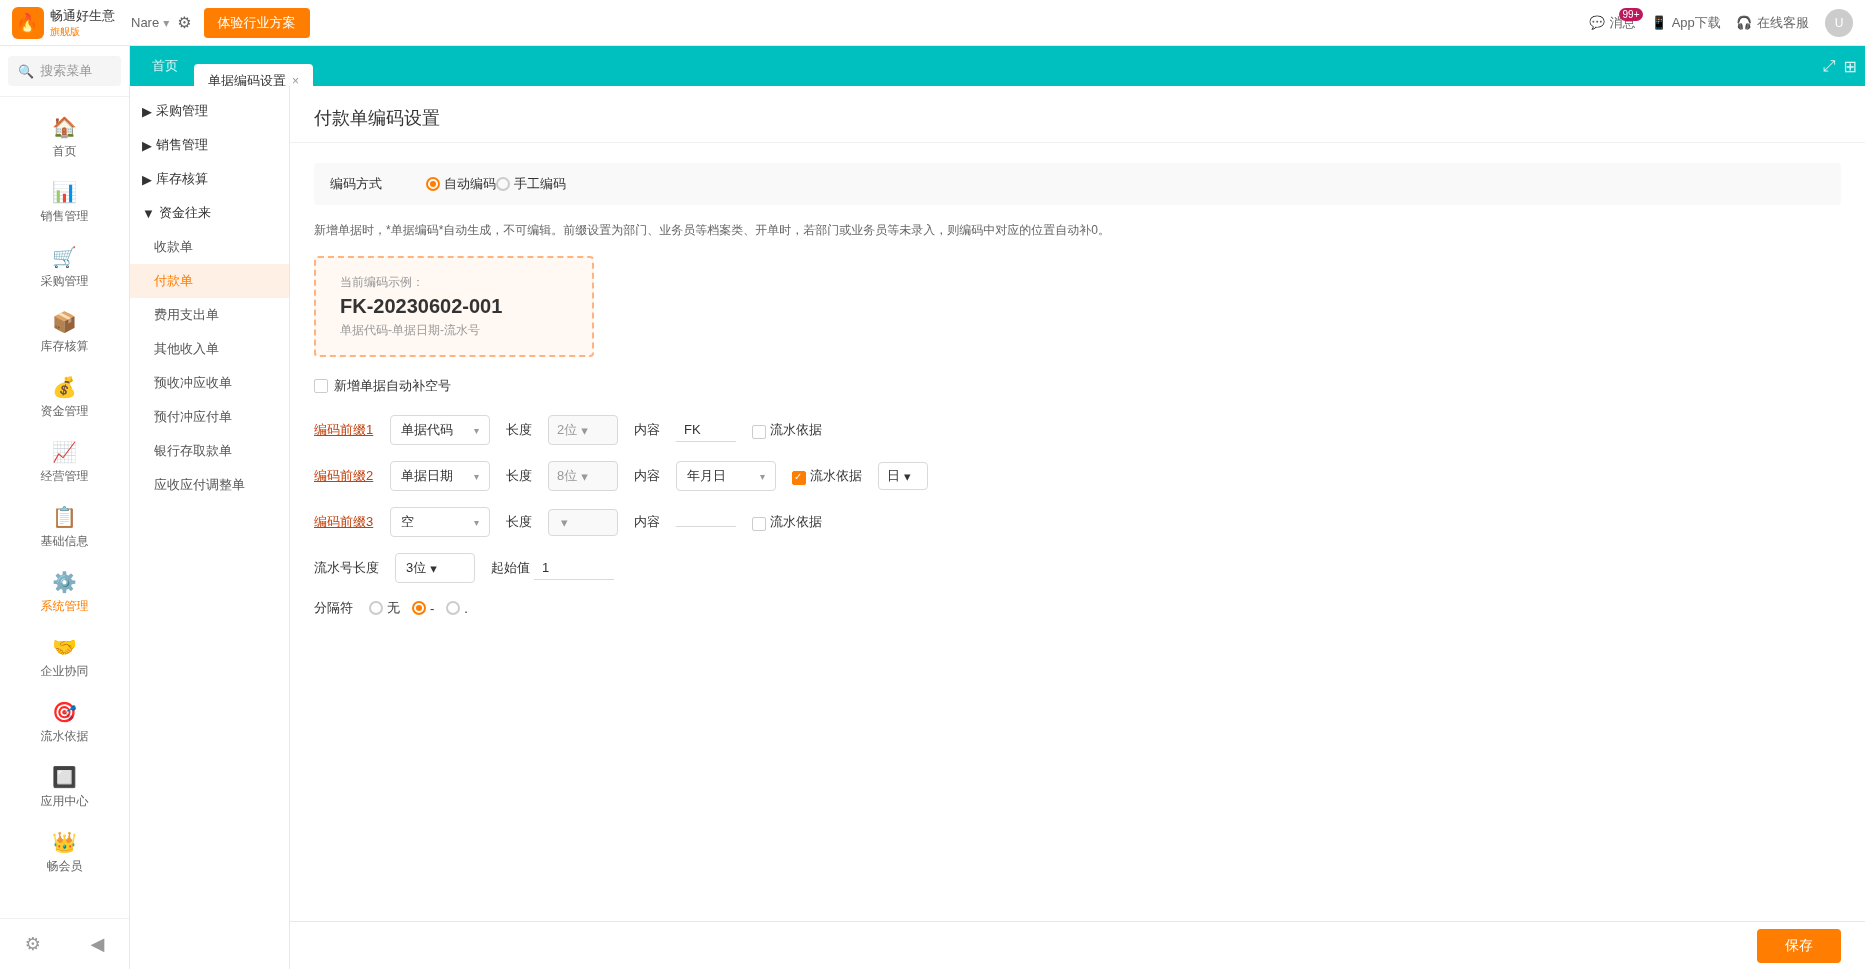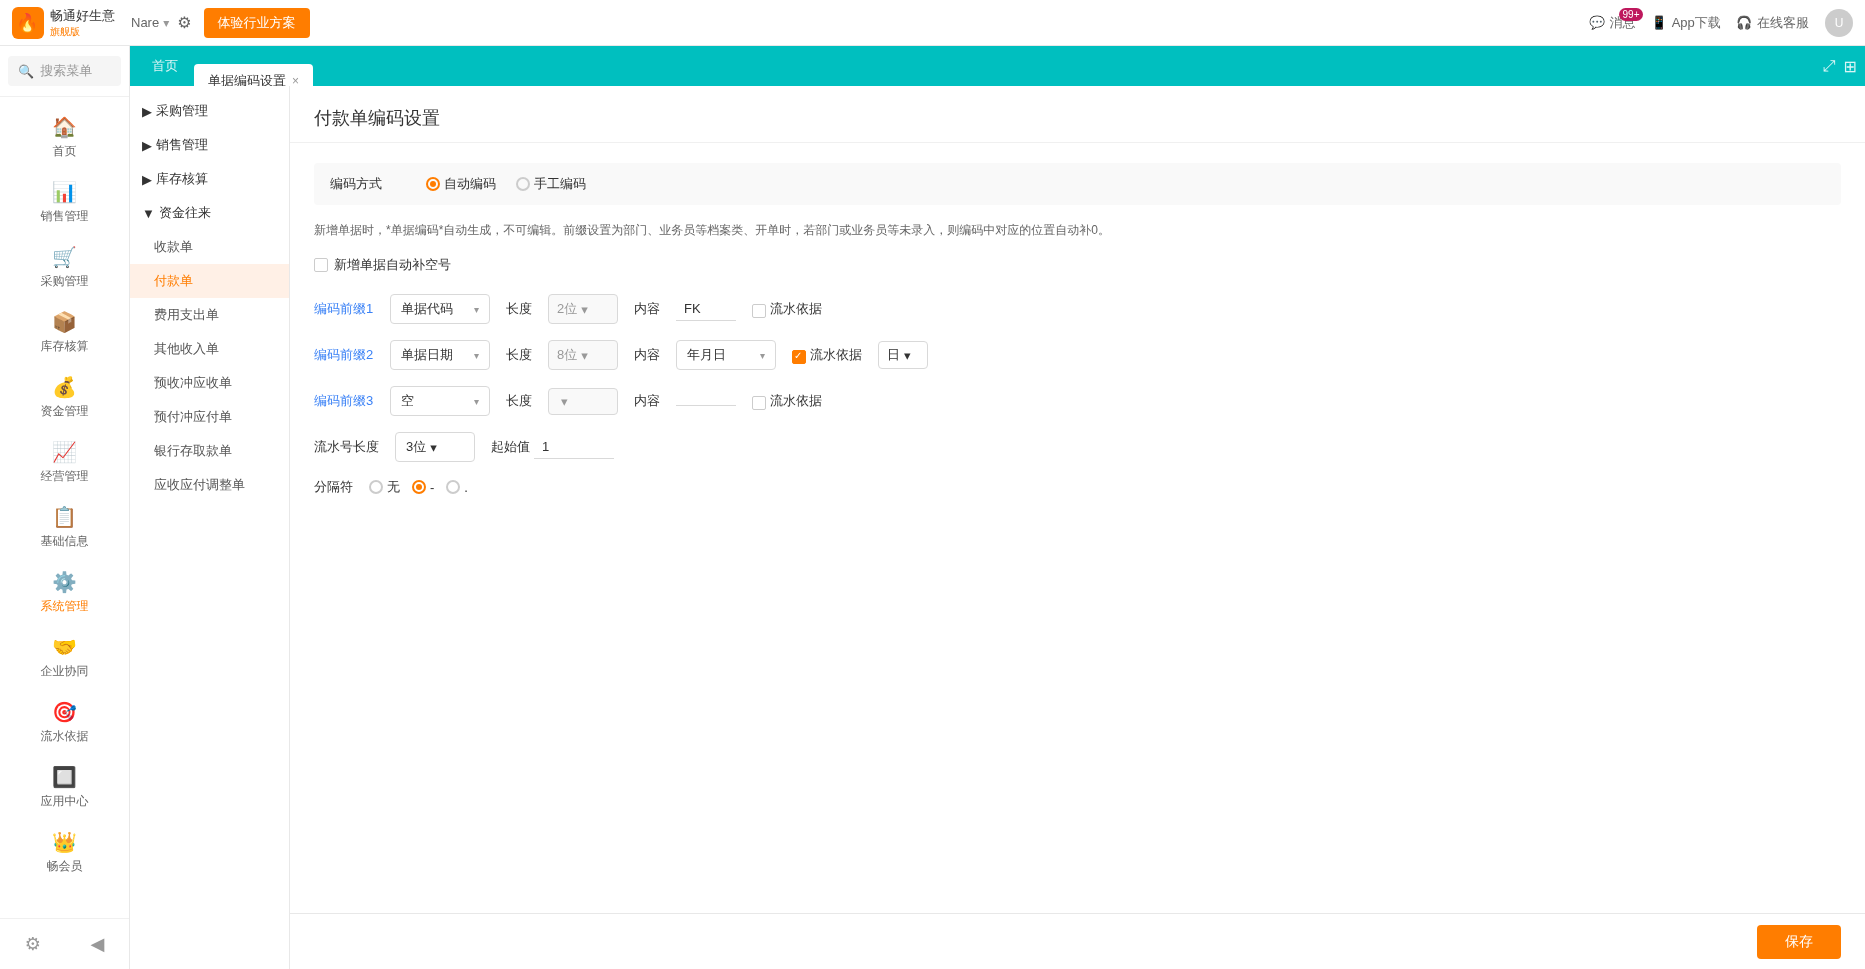--- a/index.html
+++ b/index.html
@@ -154,21 +154,21 @@
     .encode-method-row {
       display: flex;
       align-items: center;
       gap: 16px;
       padding: 12px 16px;
       background: #f9f9f9;
       border-radius: 4px;
       margin-bottom: 16px;
     }
     .encode-method-label { font-size: 13px; color: #333; }
-    .radio-group { display: flex; gap: 20px; align-items: center; padding-left: 28px; }
+    .radio-group { display: flex; gap: 0; align-items: center; padding-left: 28px; }
     .radio-item { display: flex; align-items: center; gap: 4px; font-size: 13px; color: #333; cursor: pointer; }
     .radio-circle { width: 14px; height: 14px; border-radius: 50%; border: 2px solid #ccc; display: inline-block; position: relative; }
     .radio-circle.checked { border-color: #ff7d00; }
     .radio-circle.checked::after { content: ''; width: 6px; height: 6px; background: #ff7d00; border-radius: 50%; position: absolute; top: 2px; left: 2px; }
 
     
     .info-text {
       font-size: 12px;
       color: #666;
       margin-bottom: 16px;
@@ -206,21 +206,21 @@
       cursor: pointer;
     }
 
     
     .form-row {
       display: flex;
       align-items: center;
       gap: 16px;
       margin-bottom: 16px;
     }
-    .field-label { font-size: 13px; color: #3b82f6; white-space: nowrap; min-width: 60px; }
+    .field-label { font-size: 13px; color: #c2410c; white-space: nowrap; min-width: 60px; text-decoration: underline; }
     .field-select {
       display: flex;
       align-items: center;
       justify-content: space-between;
       border: 1px solid #d9d9d9;
       border-radius: 4px;
       padding: 5px 10px;
       font-size: 13px;
       color: #333;
       background: #fff;
@@ -303,21 +303,21 @@
       align-items: center;
       gap: 16px;
       margin-bottom: 20px;
     }
     .sep-label { font-size: 13px; color: #333; }
     .sep-options { display: flex; gap: 12px; align-items: center; }
     .sep-radio { display: flex; align-items: center; gap: 4px; font-size: 13px; color: #333; cursor: pointer; }
 
     
     .bottom-bar {
-      height: 56px;
+      height: 48px;
       background: #fff;
       border-top: 1px solid #e8e8e8;
       display: flex;
       align-items: center;
       justify-content: flex-end;
       padding: 0 24px;
       flex-shrink: 0;
     }
     .save-btn {
       background: #ff7d00;
@@ -503,20 +503,25 @@
               </label>
             </div>
           </div>
 
           
           <div class="info-text">
             <span>新增单据时，*单据编码*自动生成，不可编辑。前缀设置为部门、业务员等档案类、开单时，若部门或业务员等未录入，则编码中对应的位置自动补0。</span>
           </div>
 
           
+          <div class="code-preview">
+            <div class="code-preview-label">当前编码示例：</div>
+            <div class="code-preview-value">FK-20230602-001</div>
+            <div class="code-preview-desc">单据代码-单据日期-流水号</div>
+          </div>
 
           
           <div class="checkbox-row">
             <span class="checkbox-box"></span>
             <span>新增单据自动补空号</span>
           </div>
 
           
           <div class="form-row">
             <span class="field-label">编码前缀1</span>

